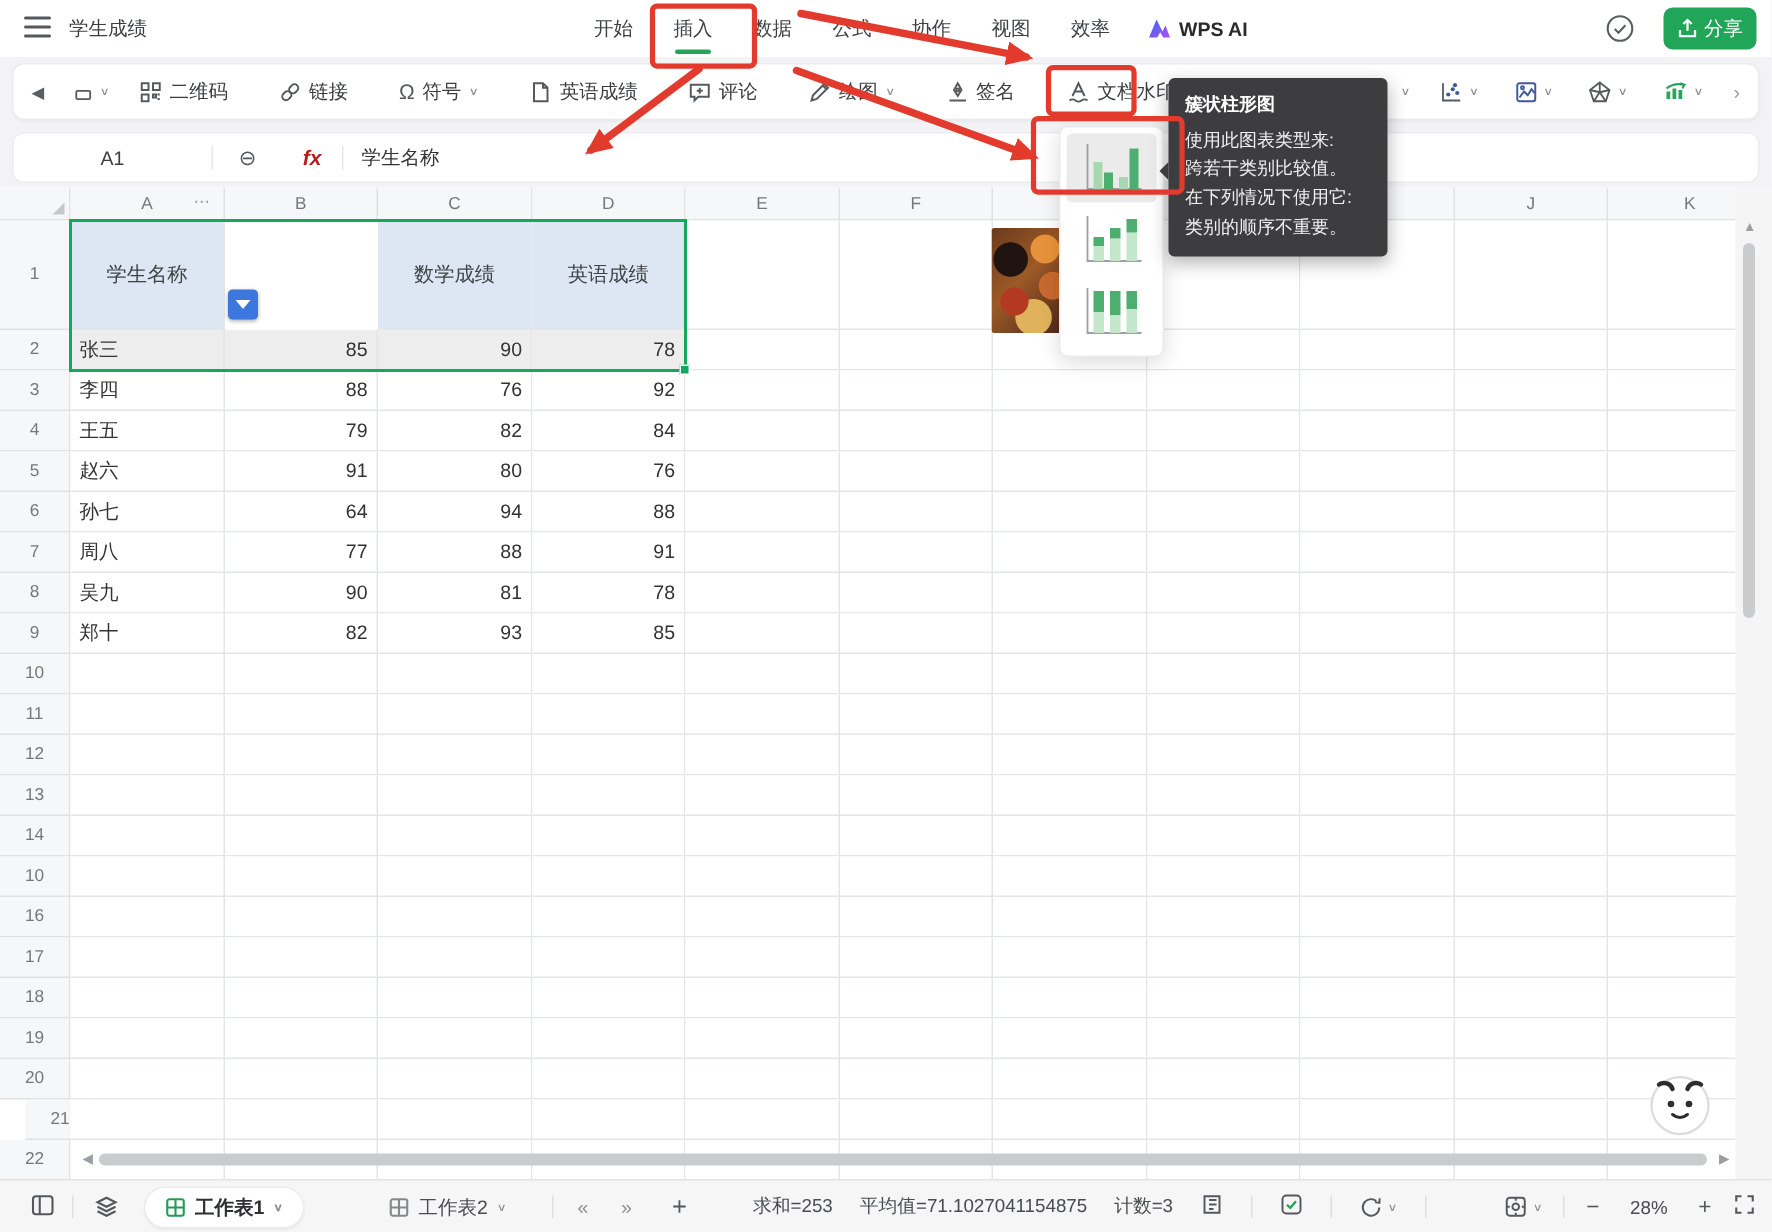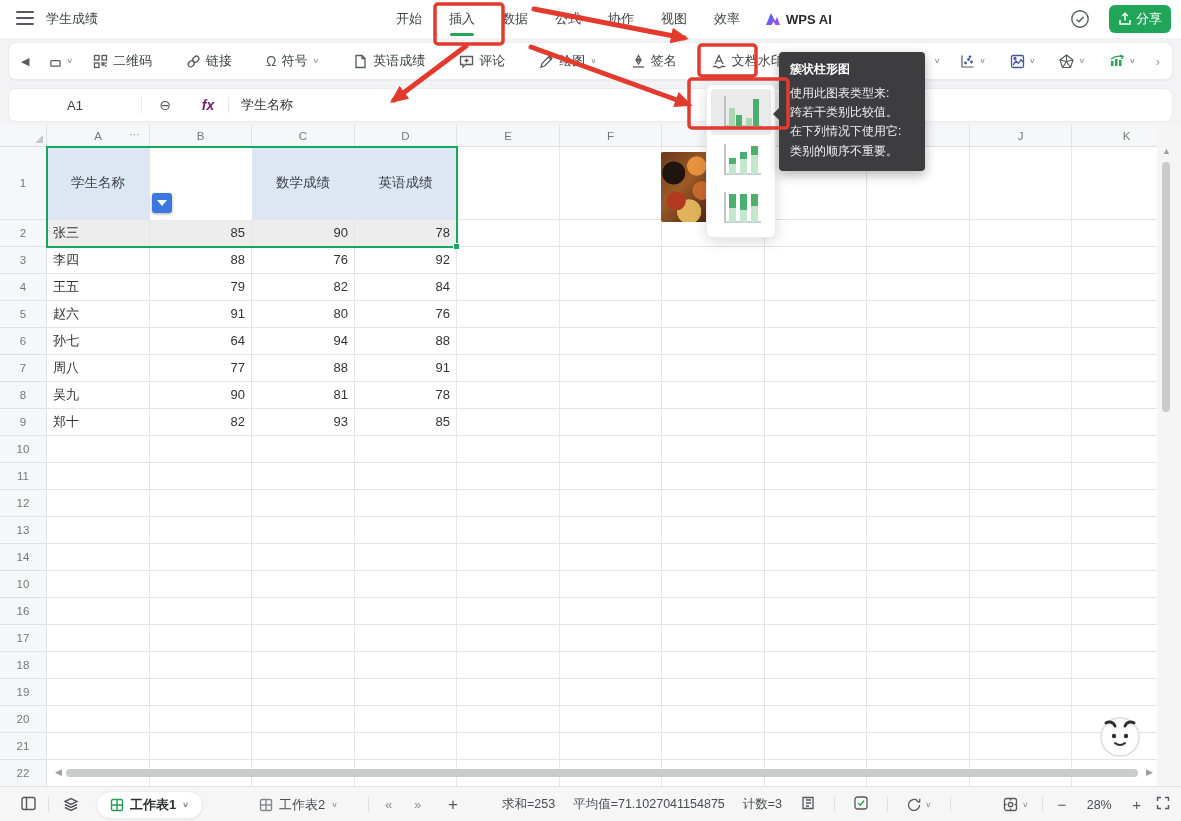--- a/index.html
+++ b/index.html
@@ -26,21 +26,21 @@
   .tb-iconbtn { display:flex; align-items:center; gap:4px; padding:4px 5px; border-radius:4px; cursor:pointer; color:#4a4d51; }
   .tb-back { color:#5a5d61; font-size:11px; cursor:pointer; }
   .tb-spacer { flex:1; }
   .tb-more { color:#9a9da0; font-size:13px; cursor:pointer; }
 
   
   .fbar { position:absolute; top:88px; left:8px; width:1165px; height:34px; background:#fff; border:1px solid #ececee; border-radius:8px; display:flex; align-items:center; }
   .cellref { width:132px; text-align:center; font-size:13px; color:#3c3e41; }
   .fbar-sep { width:1px; height:16px; background:#e7e7e9; }
   .fbar-ico { width:46px; text-align:center; font-size:14px; color:#55585c; cursor:pointer; }
-  .fx { font-style:italic; font-weight:bold; font-size:14px; color:#701a75; width:40px; text-align:center; cursor:pointer; }
+  .fx { font-style:italic; font-weight:bold; font-size:14px; color:#b91c1c; width:40px; text-align:center; cursor:pointer; }
   .fvalue { font-size:13px; color:#333; margin-left:12px; }
 
   
   .sheet { position:absolute; top:125px; left:0; width:1157px; height:661px; background:#fff; overflow:hidden; }
   .right-gutter { position:absolute; top:125px; left:1157px; width:24px; height:661px; background:#f5f5f6; }
   .cell, .colhead, .rowhead { position:absolute; border-right:1px solid #e4e5e7; border-bottom:1px solid #e4e5e7; font-size:13px; color:#333; background:#fff; overflow:hidden; }
   .colhead, .rowhead { background:#f6f7f8; color:#73787d; font-size:11.5px; display:flex; align-items:center; justify-content:center; border-color:#e0e1e3; }
   .corner { position:absolute; left:0; top:0; width:47px; height:22px; background:#f6f7f8; border-right:1px solid #e0e1e3; border-bottom:1px solid #e0e1e3; }
   .corner::after { content:""; position:absolute; right:3px; bottom:3px; border-left:8px solid transparent; border-bottom:8px solid #c5c8cb; }
   .hdrcell { background:#dce7f3; display:flex; align-items:center; justify-content:center; color:#3f4347; font-size:13.5px; }
@@ -562,21 +562,21 @@
       <div class="cell" id="cell-B20" style="left: 150px; top: 581px; width: 102px; height: 27px;"></div>
       <div class="cell" id="cell-C20" style="left: 252px; top: 581px; width: 103px; height: 27px;"></div>
       <div class="cell" id="cell-D20" style="left: 355px; top: 581px; width: 102px; height: 27px;"></div>
       <div class="cell" id="cell-E20" style="left: 457px; top: 581px; width: 103px; height: 27px;"></div>
       <div class="cell" id="cell-F20" style="left: 560px; top: 581px; width: 102px; height: 27px;"></div>
       <div class="cell" id="cell-G20" style="left: 662px; top: 581px; width: 103px; height: 27px;"></div>
       <div class="cell" id="cell-H20" style="left: 765px; top: 581px; width: 102px; height: 27px;"></div>
       <div class="cell" id="cell-I20" style="left: 867px; top: 581px; width: 103px; height: 27px;"></div>
       <div class="cell" id="cell-J20" style="left: 970px; top: 581px; width: 102px; height: 27px;"></div>
       <div class="cell" id="cell-K20" style="left: 1072px; top: 581px; width: 110px; height: 27px;"></div>
-      <div class="rowhead" style="left: 0px; top: 608px; width: 47px; height: 27px;">21</div>
+      <div class="rowhead" style="left: 17px; top: 608px; width: 47px; height: 27px;">21</div>
       <div class="cell" id="cell-A21" style="left: 47px; top: 608px; width: 103px; height: 27px;"></div>
       <div class="cell" id="cell-B21" style="left: 150px; top: 608px; width: 102px; height: 27px;"></div>
       <div class="cell" id="cell-C21" style="left: 252px; top: 608px; width: 103px; height: 27px;"></div>
       <div class="cell" id="cell-D21" style="left: 355px; top: 608px; width: 102px; height: 27px;"></div>
       <div class="cell" id="cell-E21" style="left: 457px; top: 608px; width: 103px; height: 27px;"></div>
       <div class="cell" id="cell-F21" style="left: 560px; top: 608px; width: 102px; height: 27px;"></div>
       <div class="cell" id="cell-G21" style="left: 662px; top: 608px; width: 103px; height: 27px;"></div>
       <div class="cell" id="cell-H21" style="left: 765px; top: 608px; width: 102px; height: 27px;"></div>
       <div class="cell" id="cell-I21" style="left: 867px; top: 608px; width: 103px; height: 27px;"></div>
       <div class="cell" id="cell-J21" style="left: 970px; top: 608px; width: 102px; height: 27px;"></div>

